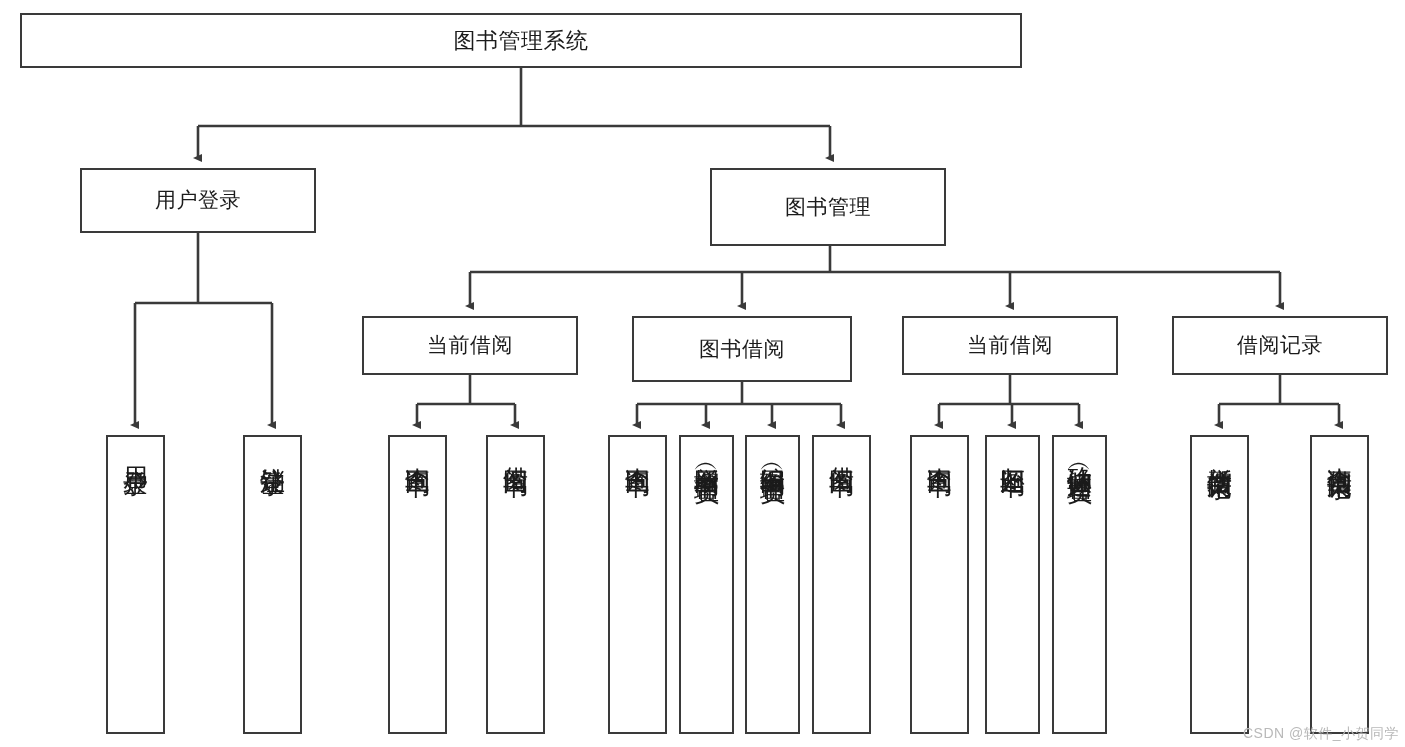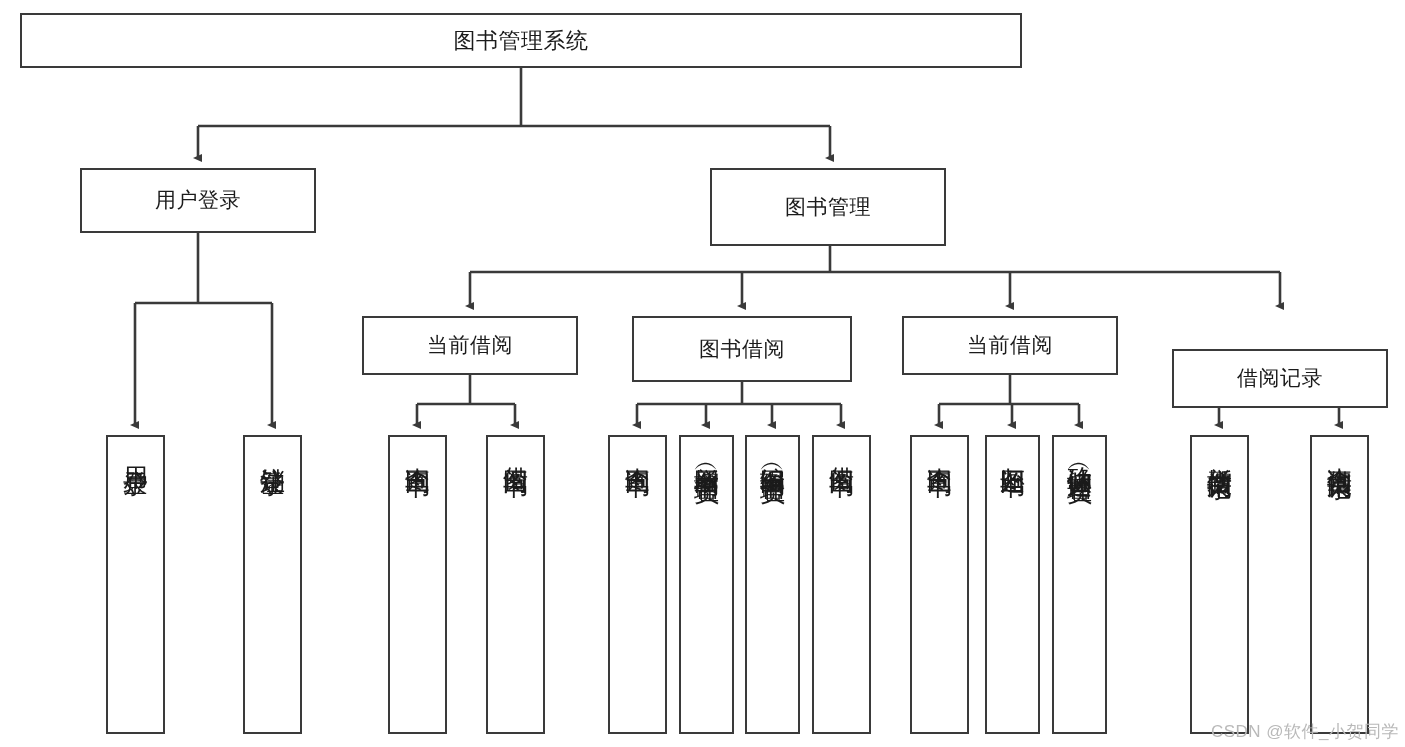--- a/index.html
+++ b/index.html
@@ -60,21 +60,21 @@
     text-orientation: upright;
     font-size: 25px;
     line-height: 1.0;
     letter-spacing: 2px;
     white-space: nowrap;
   }
   .watermark {
     position: absolute;
     right: 6px;
     bottom: 4px;
-    font-size: 17px;
+    font-size: 14px;
     color: #b9b9b9;
     white-space: nowrap;
     letter-spacing: 0.5px;
     margin-left: 44px;
   }
 </style>
 </head>
 <body>
 
 <div id="canvas">
@@ -142,21 +142,21 @@
 
   <div class="node horiz" style="left:362px; top:316px; width:216px; height:59px;">
     <span class="lbl">当前借阅</span>
   </div>
   <div class="node horiz" style="left:632px; top:316px; width:220px; height:66px;">
     <span class="lbl">图书借阅</span>
   </div>
   <div class="node horiz" style="left:902px; top:316px; width:216px; height:59px;">
     <span class="lbl">当前借阅</span>
   </div>
-  <div class="node horiz" style="left:1172px; top:316px; width:216px; height:59px;margin-top:33px;">
+  <div class="node horiz" style="left:1172px; top:316px; width:216px; height:59px;">
     <span class="lbl">借阅记录</span>
   </div>
 
   <div class="node vert" style="left:106px; top:435px; width:59px; height:299px;">
     <span class="lbl">用户登录</span>
   </div>
   <div class="node vert" style="left:243px; top:435px; width:59px; height:299px;">
     <span class="lbl">注销登录</span>
   </div>
   <div class="node vert" style="left:388px; top:435px; width:59px; height:299px;">

